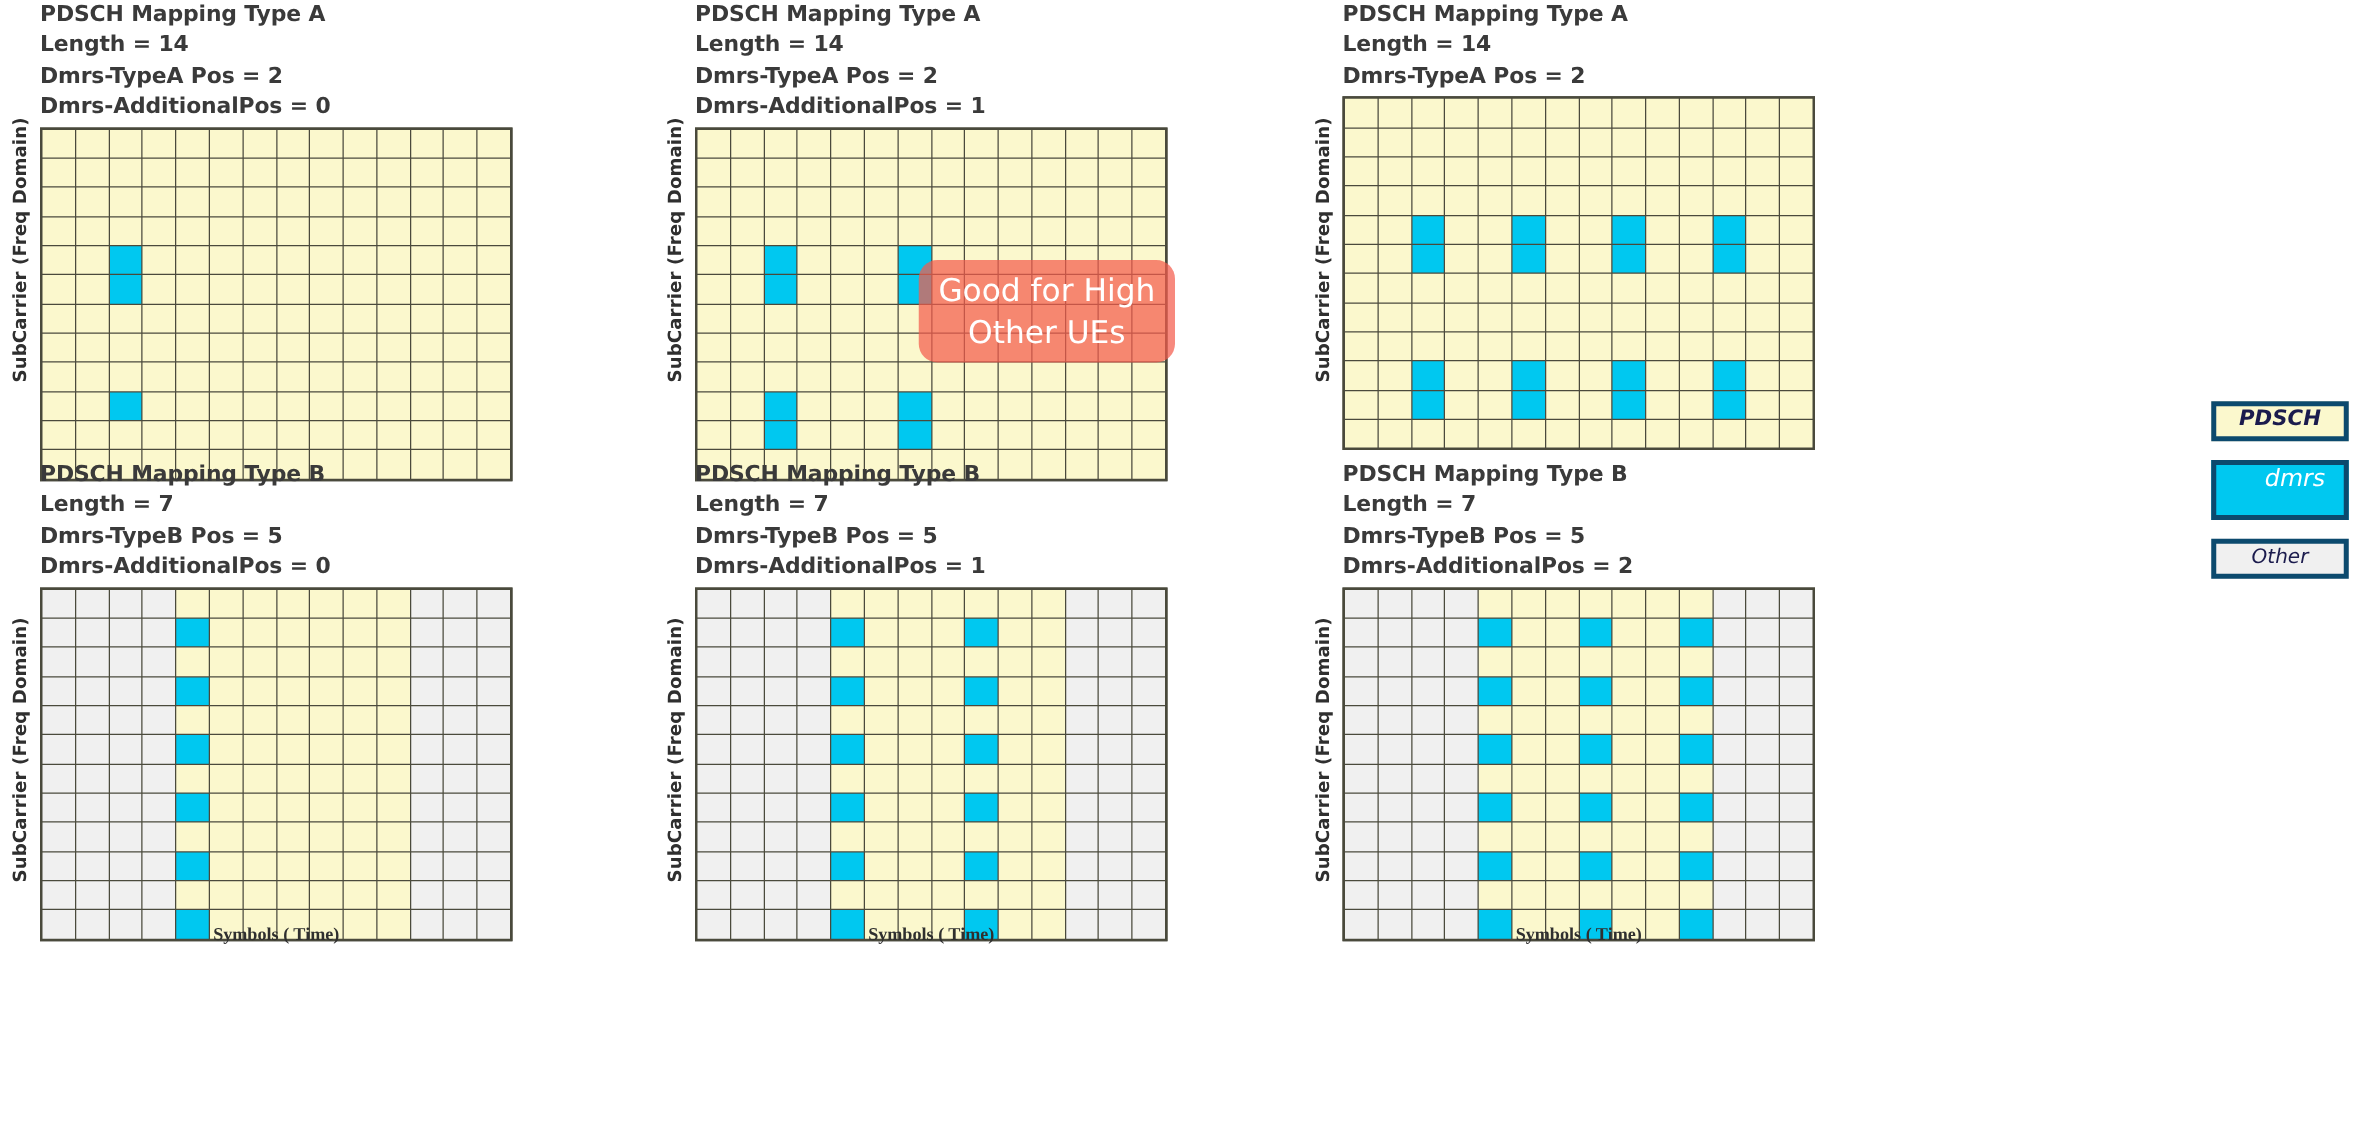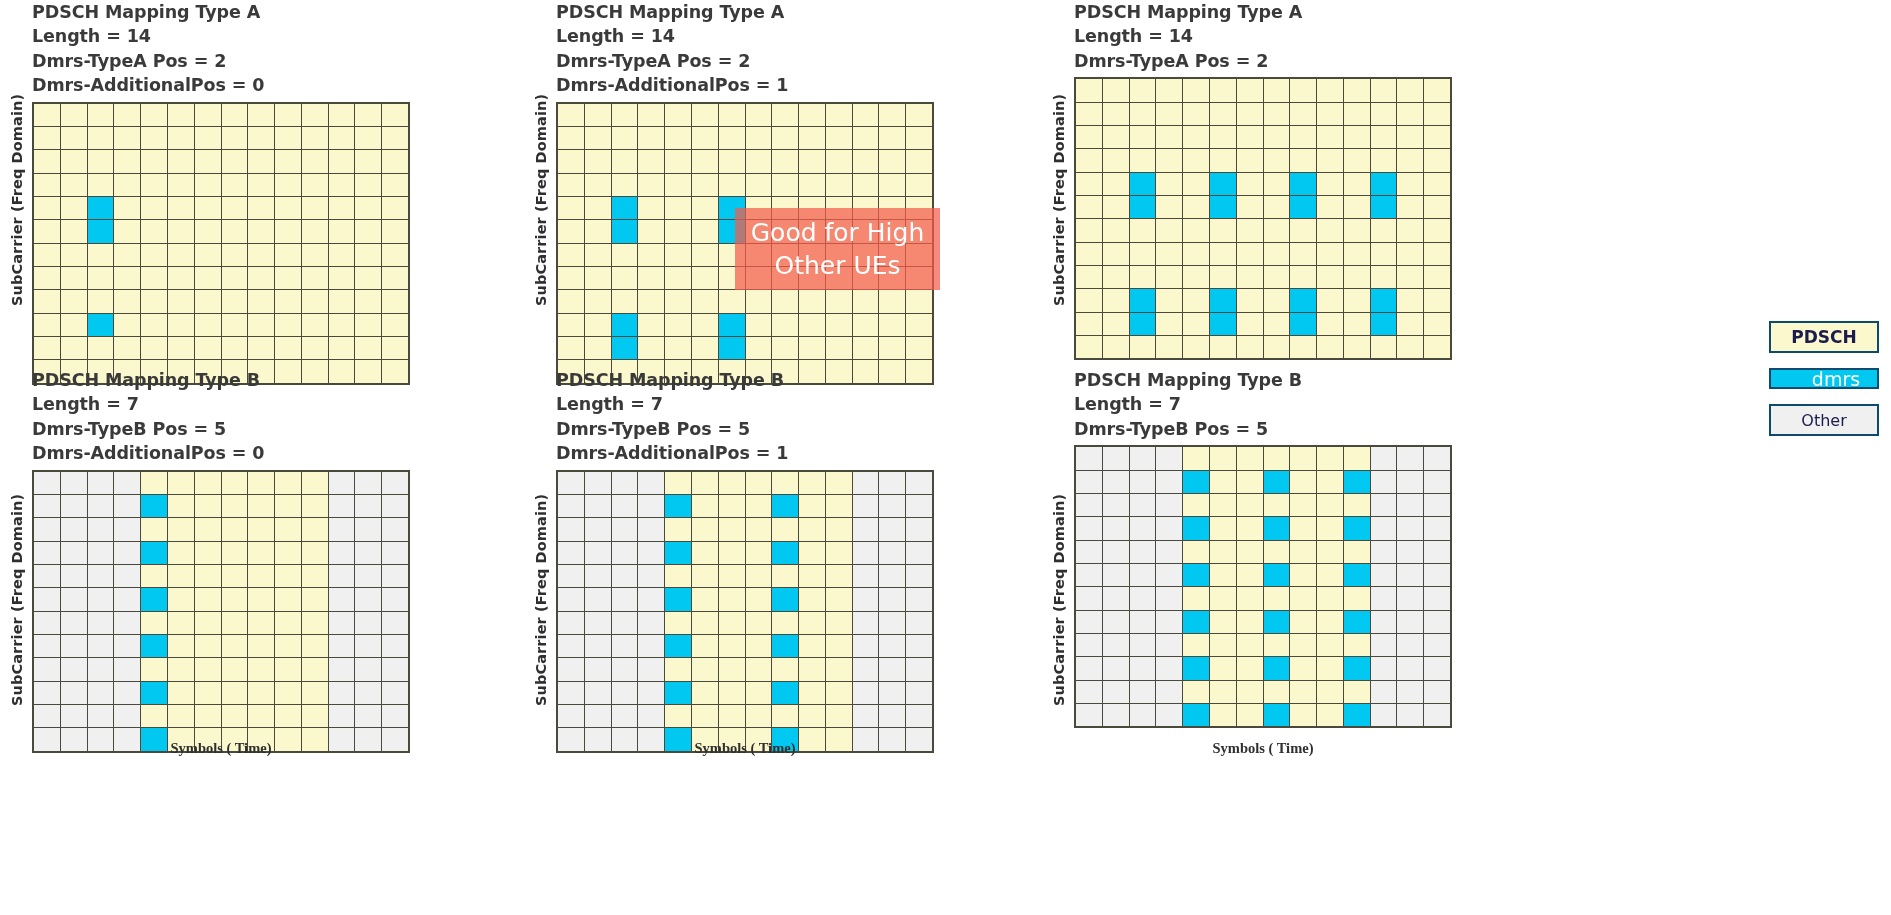--- a/index.html
+++ b/index.html
@@ -71,27 +71,27 @@
     justify-content:center;
     box-sizing:border-box;
     padding:6px 10px;
   }
   .callout span{display:block;}
 
   
   .legend{position:absolute;}
   .legend-item{
     box-sizing:border-box;
-    border:2px solid #0c4a6e;
+    border:4px solid #0c4a6e;
     display:flex;
-    align-items:center;
     justify-content:center;
     font-size:17px;
     font-weight:bold;
     margin-bottom:15px;
+    font-style:italic;
   }
   .lg-pdsch{background:#fbf8cd;color:#1b1b4d;}
   .lg-dmrs{background:#00c8f0;color:#ffffff;font-weight:normal;font-size:19px;}
   .lg-other{background:#f0f0f0;color:#1b1b4d;font-weight:normal;font-size:16px;}
 </style>
 </head>
 <body>
 
 <div class="panel" style="left:32px;top:0px;">
   <div class="caption">
@@ -992,20 +992,21 @@
     </div>
 </div>
 <div class="ylabel" style="left:533px;top:506px;height:200px;">SubCarrier (Freq Domain)</div>
 <div class="xlabel" style="left:556px;top:740px;width:378px;">Symbols ( Time)</div>
 
 <div class="panel" style="left:1074px;top:368px;">
   <div class="caption">
     <div>PDSCH Mapping Type B</div>
     <div>Length = 7</div>
     <div>Dmrs-TypeB Pos = 5</div>
+    <div>Dmrs-AdditionalPos = 2</div>
   </div>
   <div class="grid" style="width: 378px; height: 283px; margin-top: 4px; grid-template-columns: repeat(14, 1fr); grid-template-rows: repeat(12, 1fr);">
       <div class="cell c-other"></div>
       <div class="cell c-other"></div>
       <div class="cell c-other"></div>
       <div class="cell c-other"></div>
       <div class="cell c-pdsch"></div>
       <div class="cell c-pdsch"></div>
       <div class="cell c-pdsch"></div>
       <div class="cell c-pdsch"></div>
@@ -1167,30 +1168,30 @@
       <div class="cell c-pdsch"></div>
       <div class="cell c-dmrs"></div>
       <div class="cell c-other"></div>
       <div class="cell c-other"></div>
       <div class="cell c-other"></div>
     </div>
 </div>
 <div class="ylabel" style="left:1051px;top:506px;height:200px;">SubCarrier (Freq Domain)</div>
 <div class="xlabel" style="left:1074px;top:740px;width:378px;">Symbols ( Time)</div>
 
-<div class="callout" style="left:735px;top:208px;width:205px;height:82px;">
+<div class="callout" style="left:735px;top:208px;width:205px;height:82px;border-radius:15px;">
   <div>
     <span>Good for High</span>
     <span>Other UEs</span>
   </div>
 </div>
 
 <div class="legend" style="left:1769px;top:321px;width:110px;">
   <div class="legend-item lg-pdsch" style="height:32px;">
     <span>PDSCH</span>
   </div>
-  <div class="legend-item lg-dmrs" style="height:21px;padding-left:24px;">
+  <div class="legend-item lg-dmrs" style="height:48px;padding-left:24px;">
     <span>dmrs</span>
   </div>
   <div class="legend-item lg-other" style="height:32px;">
     <span>Other</span>
   </div>
 </div>
 
 </body></html>

